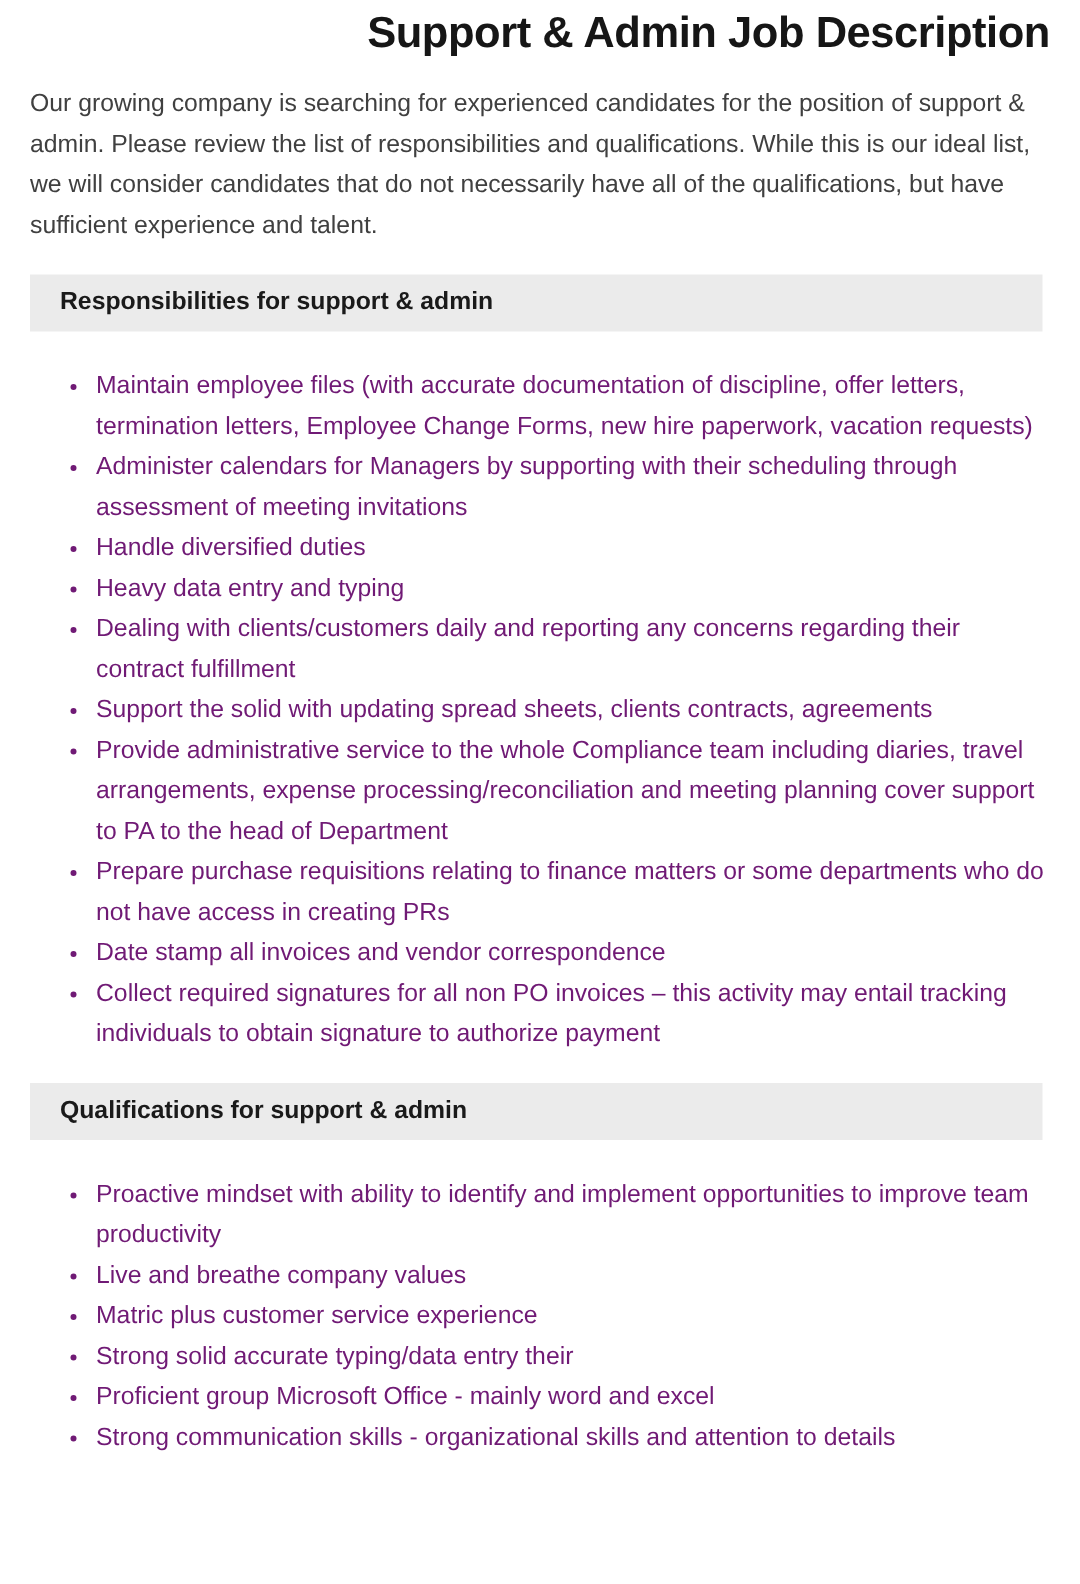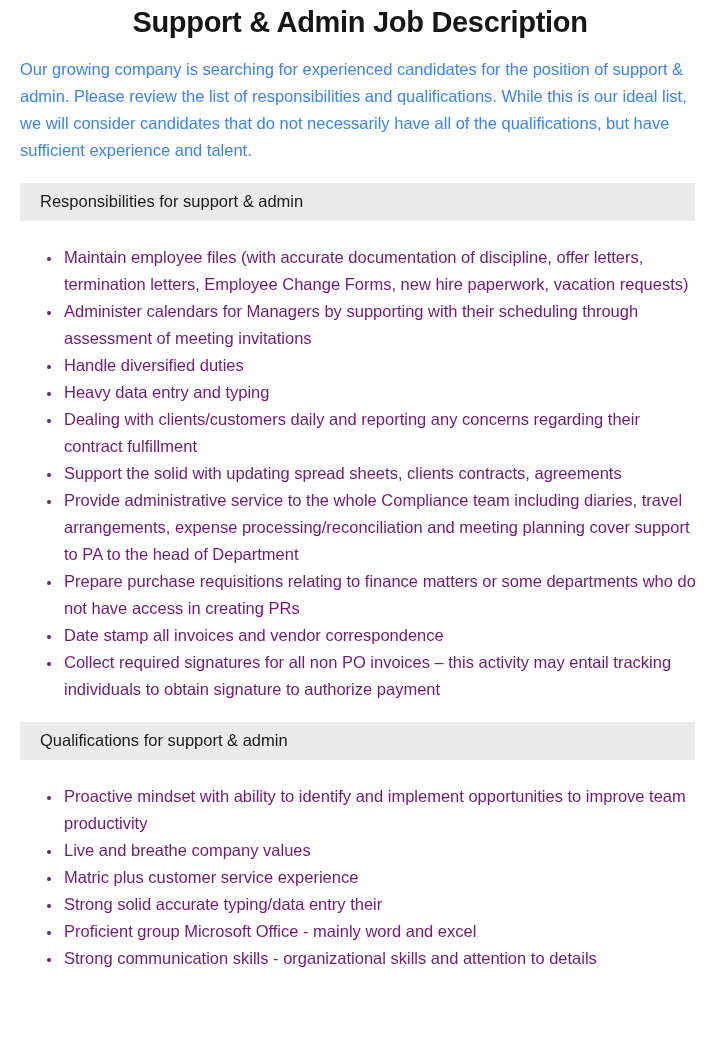--- a/index.html
+++ b/index.html
@@ -13,36 +13,36 @@
     font-family: "Liberation Sans", sans-serif;
     color: #1c1c1e;
     overflow: hidden;
   }
   .page {
     padding: 0 20px;
   }
   .page-title {
     font-size: 29px;
     font-weight: 700;
-    text-align: center;
+    text-align: right;
     margin: 0;
     padding-top: 6px;
     letter-spacing: -0.3px;
     color: #161616;
   }
   .intro {
     font-size: 16.5px;
     line-height: 27px;
     margin: 17px 0 0 0;
-    color: #3b82f6;
+    color: #404040;
   }
   .section-heading {
     background: #ebebeb;
     font-size: 16.5px;
-    font-weight: 400;
+    font-weight: 700;
     padding: 9px 10px 10px 20px;
     margin: 19px 5px 0 0;
     color: #1a1a1a;
   }
   ul.bullet-list {
     margin: 23px 0 0 0;
     padding: 0 0 0 42px;
     font-size: 16.5px;
     line-height: 27px;
     color: #701a75;

